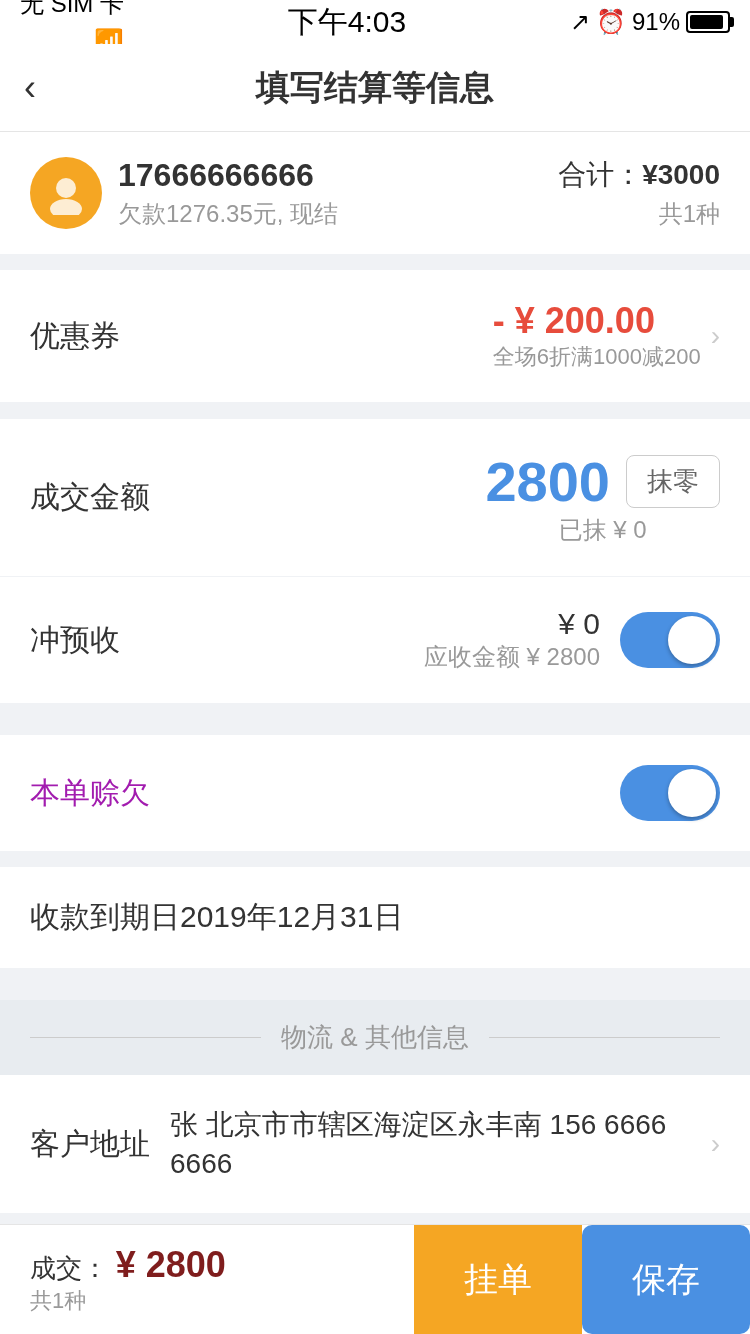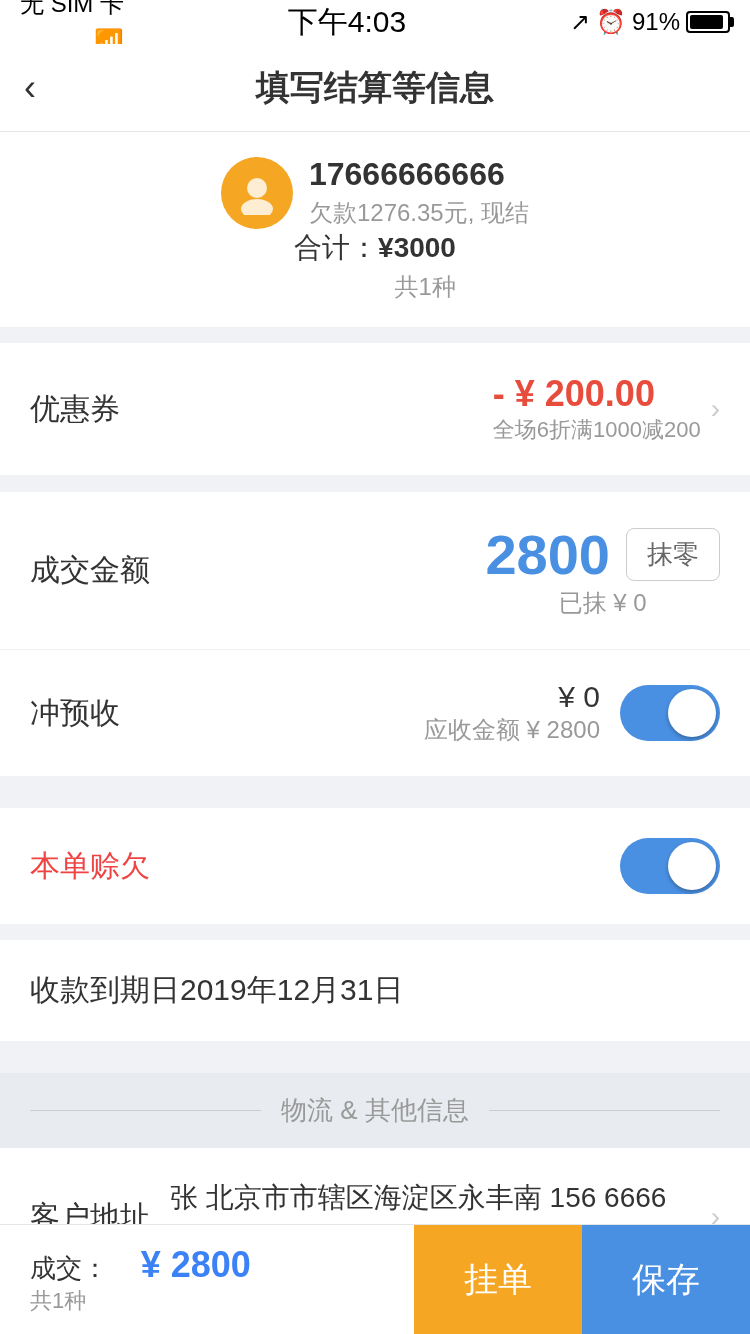--- a/index.html
+++ b/index.html
@@ -86,21 +86,20 @@
     }
 
     
     .customer-row {
       background: #fff;
       padding: 24px 30px;
       display: flex;
       align-items: center;
       justify-content: space-between;
       margin-bottom: 16px;
-      flex-direction: column;
     }
     .customer-left {
       display: flex;
       align-items: center;
       gap: 16px;
     }
     .avatar {
       width: 72px;
       height: 72px;
       border-radius: 50%;
@@ -252,21 +251,21 @@
     .debtor-row {
       background: #fff;
       padding: 30px;
       display: flex;
       align-items: center;
       justify-content: space-between;
       margin-bottom: 16px;
     }
     .debtor-label {
       font-size: 30px;
-      color: #ef4444;
+      color: #a21caf;
     }
 
     
     .due-date-row {
       background: #fff;
       padding: 30px;
       display: flex;
       align-items: center;
       margin-bottom: 16px;
     }
@@ -337,22 +336,21 @@
       flex: 1;
       padding: 0 30px;
     }
     .bottom-info .trans-label {
       font-size: 26px;
       color: #333;
     }
     .bottom-info .trans-amount {
       font-size: 40px;
       font-weight: 600;
-      color: #3b82f6;
-      margin-left: 25px;
+      color: #7f1d1d;
     }
     .bottom-info .trans-count {
       font-size: 22px;
       color: #999;
     }
     .bottom-btn {
       height: 100%;
       display: flex;
       align-items: center;
       justify-content: center;
@@ -360,20 +358,21 @@
       font-weight: 500;
       color: #fff;
       cursor: pointer;
       padding: 0 50px;
     }
     .btn-pending {
       background: #f5a623;
     }
     .btn-save {
       background: #4a90e2;
+      border-radius: 10px;
     }
   </style>
 </head>
 <body>
 
 <div class="status-bar">
   <div class="status-left">
     <span>无 SIM 卡</span>
     <span>📶</span>
   </div>

